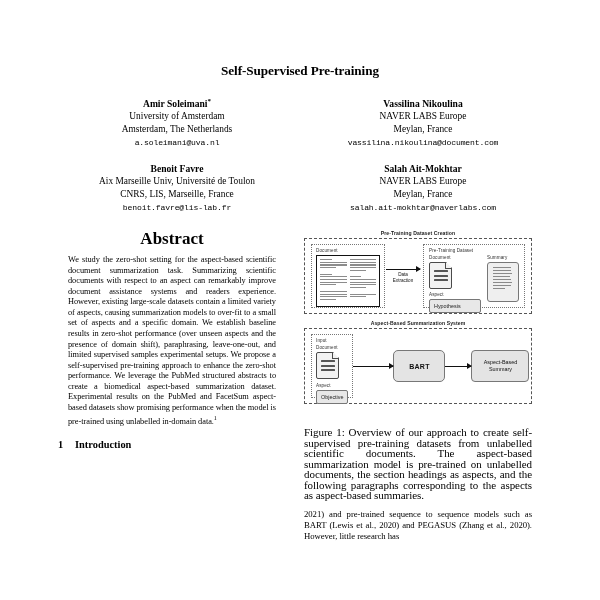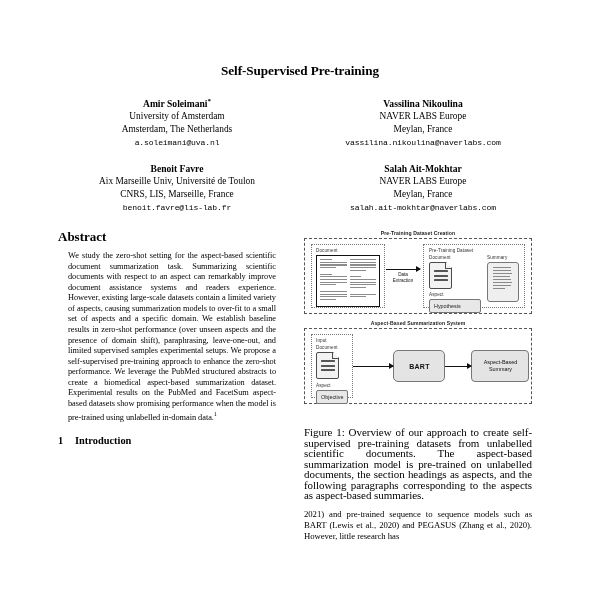--- a/index.html
+++ b/index.html
@@ -28,21 +28,21 @@
     letter-spacing:-0.15px;white-space:nowrap;
   }
   .authors.second{margin-top:12px;}
   .authors.second .author-mail{font-size:8.1px;}
 
   
   .cols{display:flex;margin-top:14px;gap:18px;}
   .col{width:228px;}
 
   .abstract-head{
-    font-weight:bold;font-size:13px;margin:0 0 6px 0;
+    text-align:center;font-weight:bold;font-size:17px;margin:0 0 6px 0;
   }
   .abstract-body{
     font-size:8.35px;line-height:10.55px;text-align:justify;
     margin:0 10px;letter-spacing:-0.05px;
   }
   .abstract-body sup{font-size:6px;vertical-align:super;}
 
   .sec-head{
     font-weight:bold;font-size:10.4px;margin:11px 0 5px 0;
   }
@@ -182,21 +182,21 @@
     <div class="author-col">
       <div class="author-name"><span>Amir Soleimani</span><sup>*</sup></div>
       <div class="author-aff">University of Amsterdam</div>
       <div class="author-aff">Amsterdam, The Netherlands</div>
       <div class="author-mail">a.soleimani@uva.nl</div>
     </div>
     <div class="author-col">
       <div class="author-name"><span>Vassilina Nikoulina</span><sup></sup></div>
       <div class="author-aff">NAVER LABS Europe</div>
       <div class="author-aff">Meylan, France</div>
-      <div class="author-mail">vassilina.nikoulina@naverlabs.com</div>
+      <div class="author-mail">vassilina.nikoulina@document.com</div>
     </div>
   </div>
 
   <div class="authors second">
     <div class="author-col">
       <div class="author-name"><span>Benoit Favre</span></div>
       <div class="author-aff">Aix Marseille Univ, Université de Toulon</div>
       <div class="author-aff">CNRS, LIS, Marseille, France</div>
       <div class="author-mail">benoit.favre@lis-lab.fr</div>
     </div>

